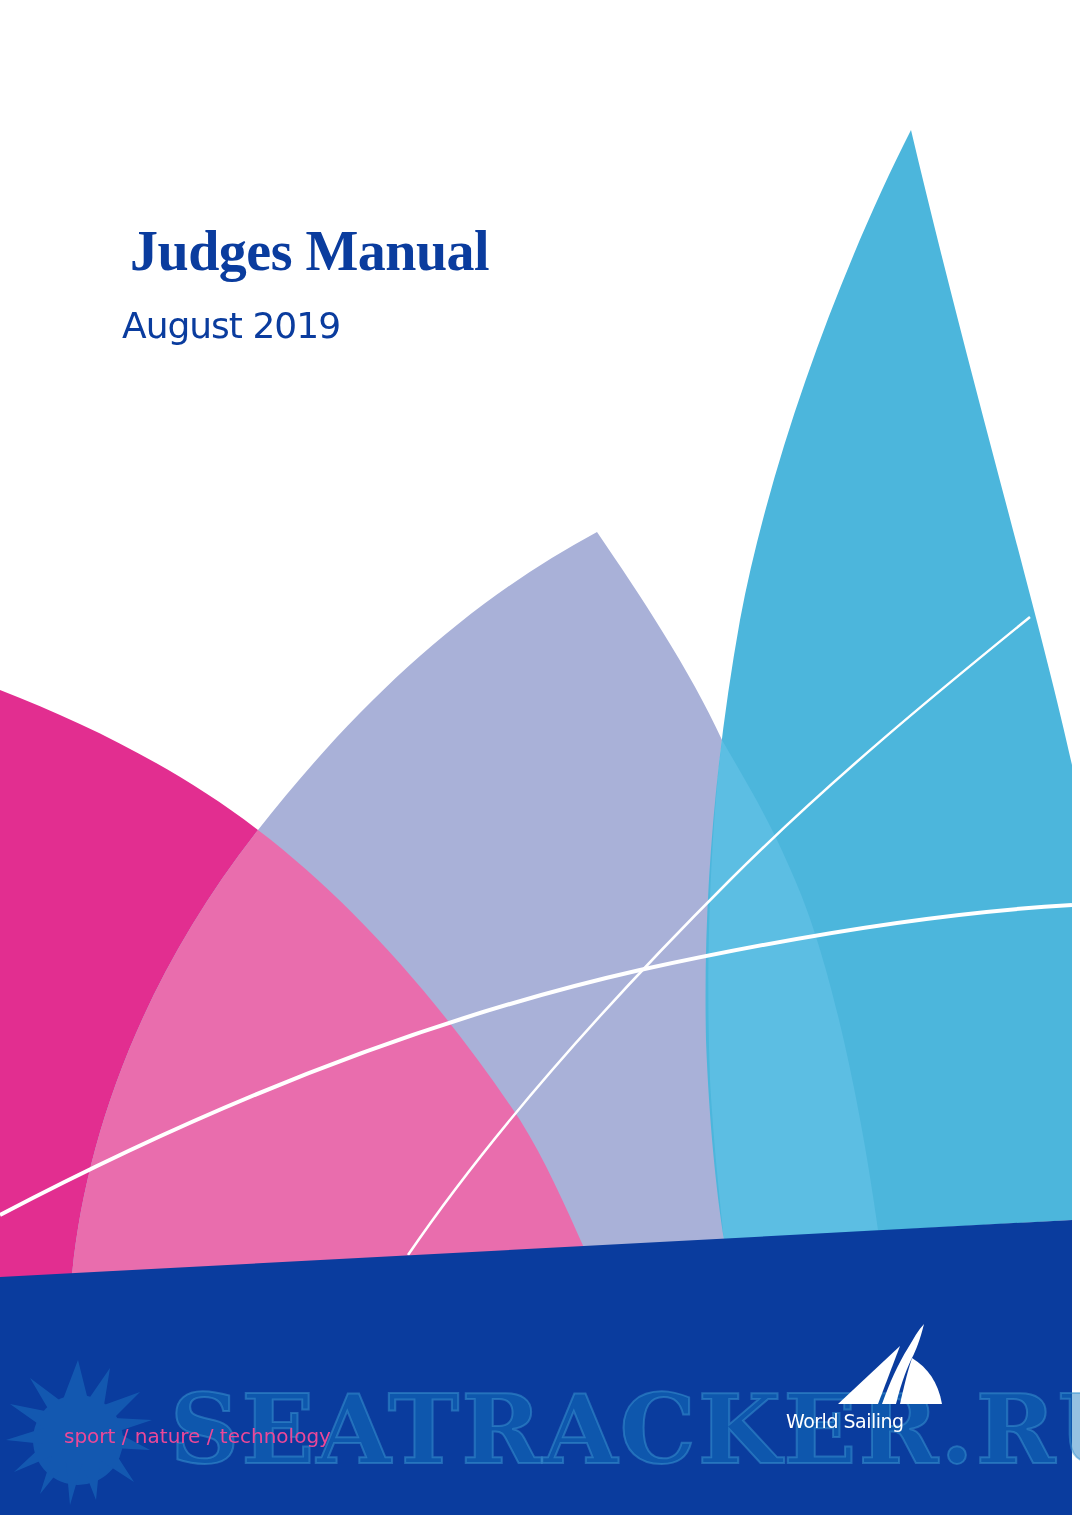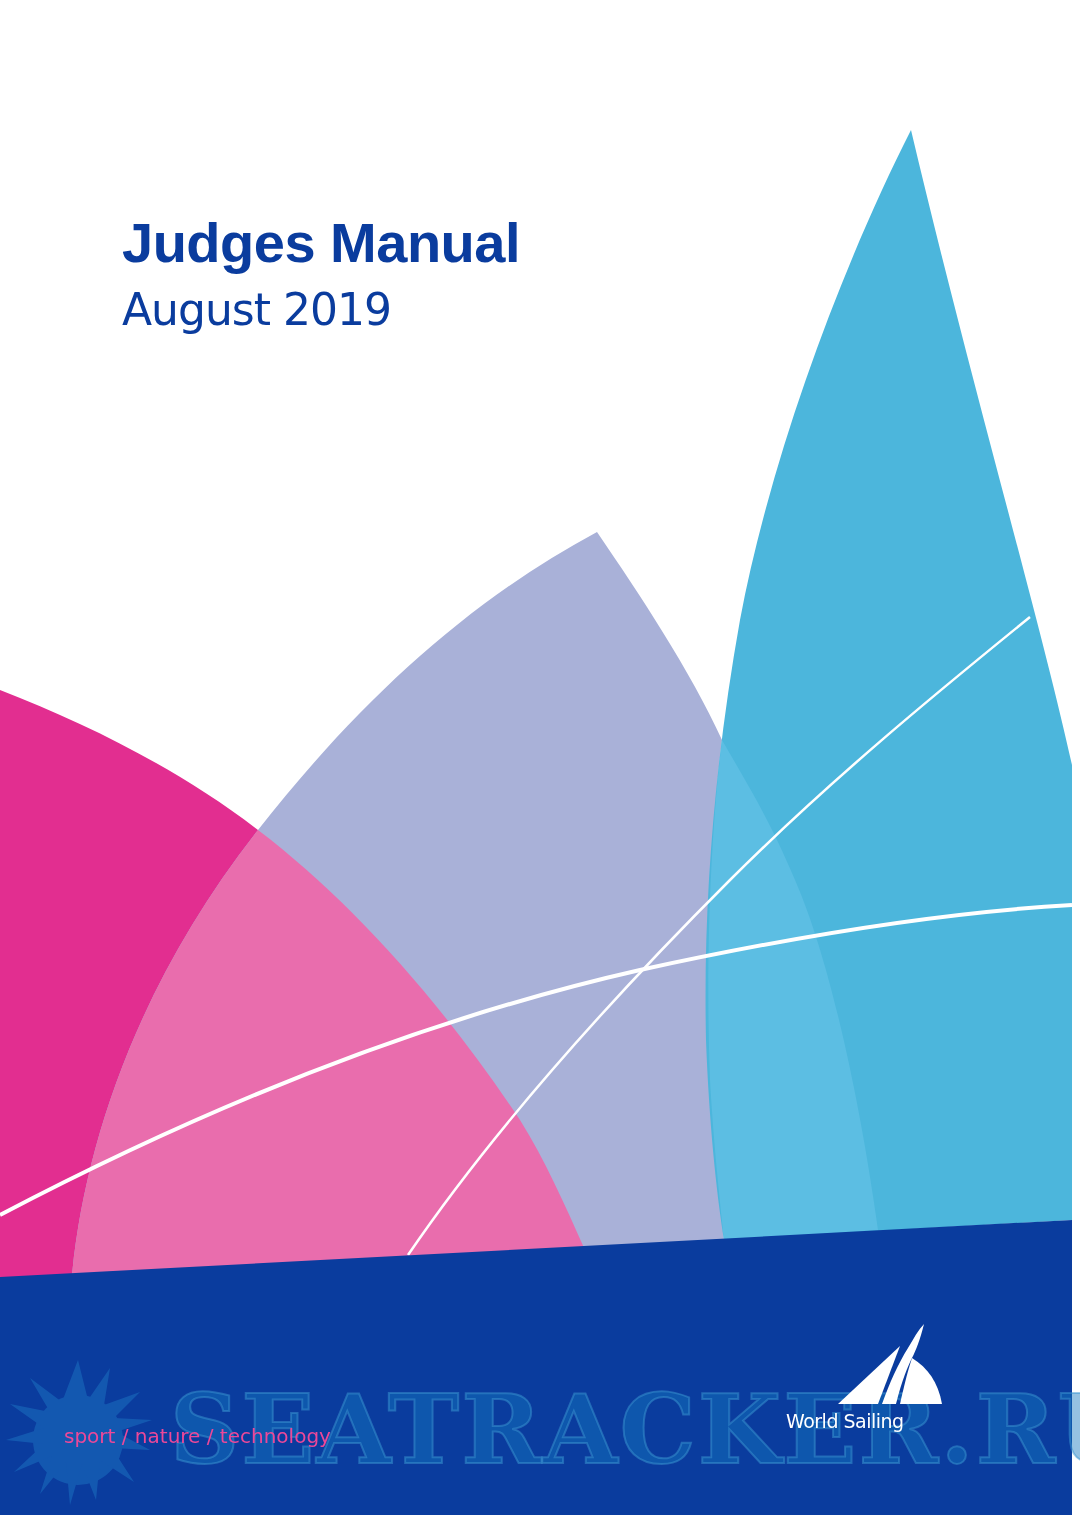--- a/index.html
+++ b/index.html
@@ -21,32 +21,32 @@
       width: 1080px;
       height: 1515px;
     }
     .title-block {
       position: absolute;
       left: 122px;
       top: 206px;
       color: #0a3c9e;
     }
     .doc-title {
-      font-family: Liberation Sans, sans-serif;
+      font-family: Liberation Serif, serif;
       font-weight: bold;
       font-size: 56px;
       letter-spacing: -0.5px;
       line-height: 74px;
-      margin: 0;
+      margin: 8px;
       white-space: nowrap;
     }
     .doc-date {
       font-family: "DejaVu Sans", sans-serif;
       font-weight: normal;
-      font-size: 44px;
+      font-size: 36px;
       letter-spacing: -1px;
       line-height: 60px;
       margin: 0;
       white-space: nowrap;
     }
     .tagline {
       position: absolute;
       left: 64px;
       top: 1424px;
       font-family: "DejaVu Sans", sans-serif;

